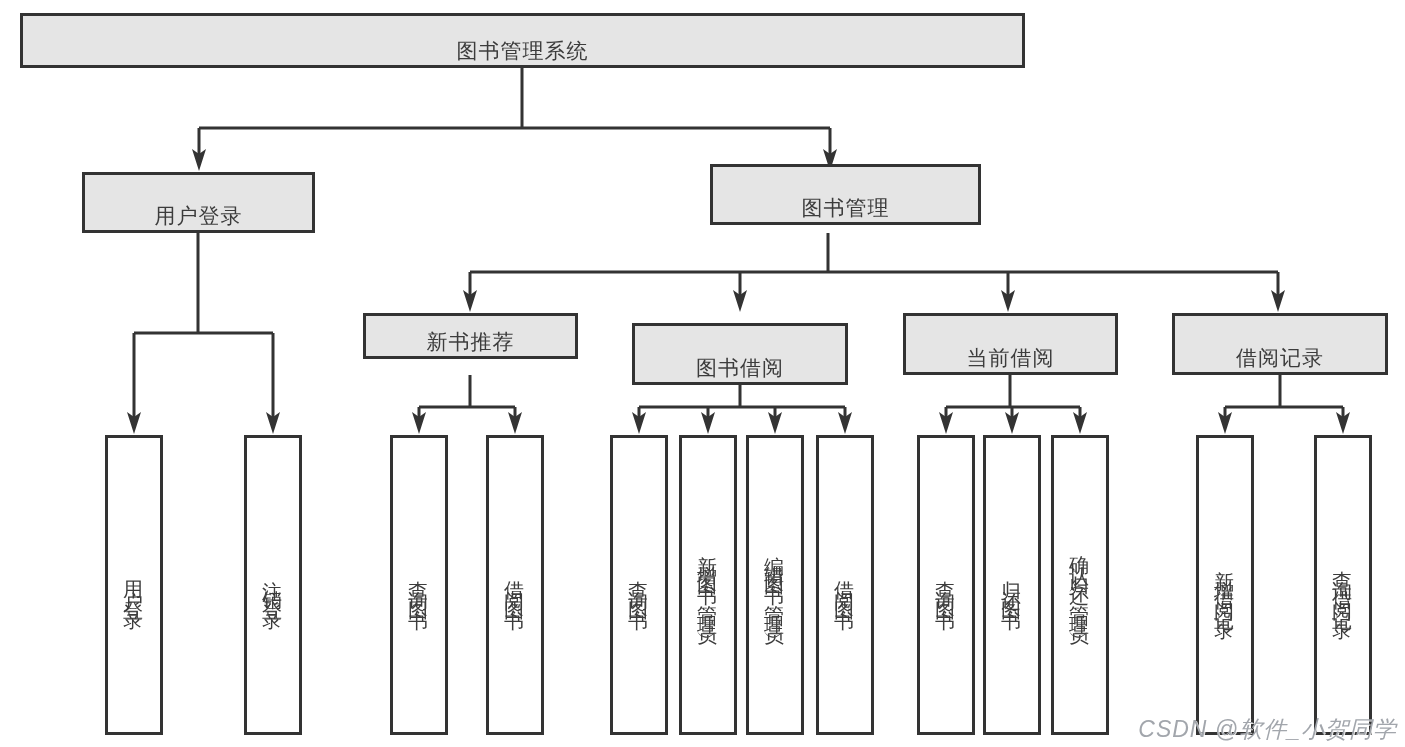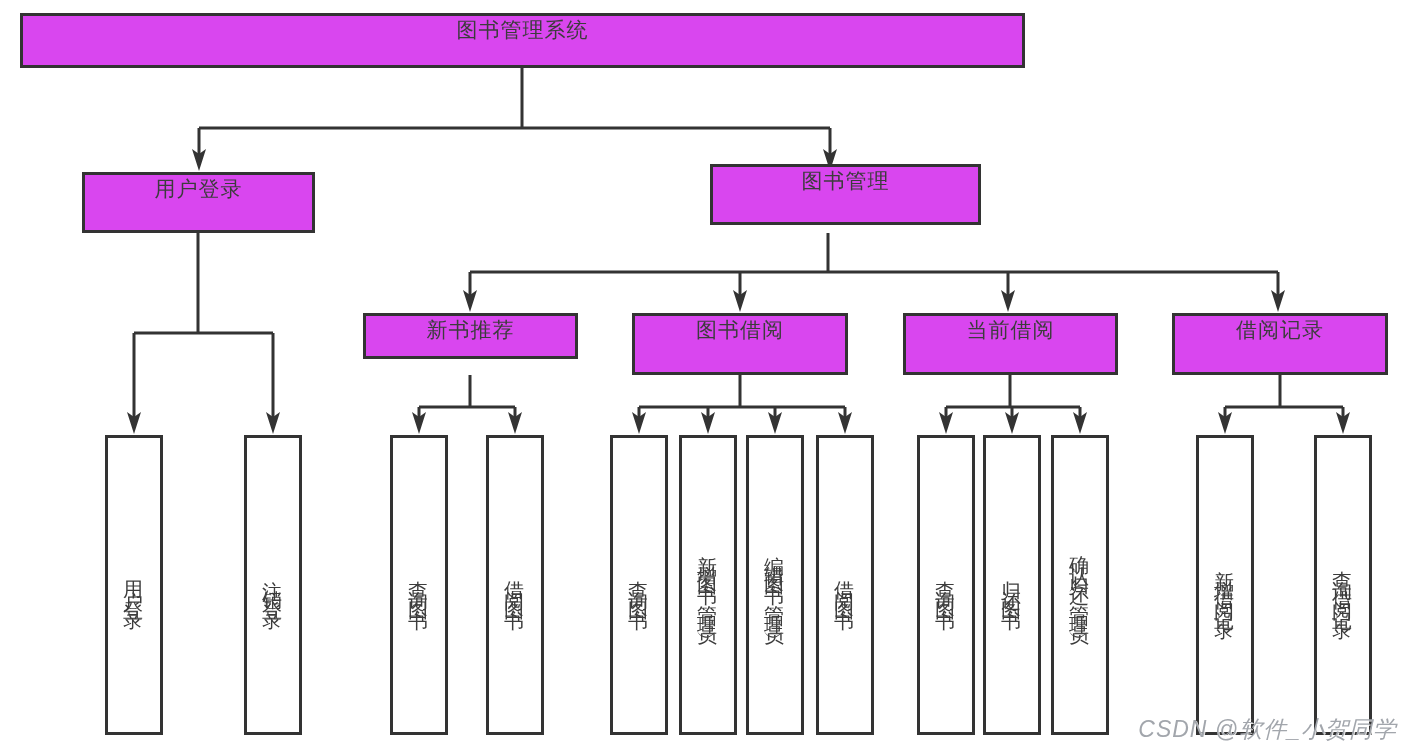--- a/index.html
+++ b/index.html
@@ -12,22 +12,22 @@
   #stage{
     position:relative;width:1405px;height:747px;overflow:hidden;
     background:var(--background);
     font-family:"Liberation Sans","DejaVu Sans",sans-serif;
     color:var(--text);
   }
   #connectors{position:absolute;left:0;top:0;width:1405px;height:747px;}
   #connectors .c-line{stroke:var(--line);stroke-width:3;fill:none;}
   #connectors .c-arrow{fill:var(--line);stroke:none;}
   .hbox{
-    position:absolute;background:#d946ef;border:3px solid var(--line);
-    display:flex;align-items:flex-start;justify-content:center;
+    position:absolute;background:#e5e5e5;border:3px solid var(--line);
+    display:flex;align-items:flex-end;justify-content:center;
     font-size:21px;letter-spacing:1px;box-sizing:border-box;z-index:2;
   }
   .leaf{
     position:absolute;top:435px;width:58px;height:300px;
     background:#ffffff;border:3px solid var(--line);box-sizing:border-box;
     display:flex;align-items:center;justify-content:center;
     writing-mode:vertical-rl;text-orientation:mixed;
     font-size:20px;z-index:2;
   }
   .leaf span{letter-spacing:10px;}
@@ -86,21 +86,21 @@
   <div class="hbox" style="left:82px;top:172px;width:233px;height:61px">
     <span>用户登录</span>
   </div>
   <div class="hbox" style="left:710px;top:164px;width:271px;height:61px">
     <span>图书管理</span>
   </div>
 
   <div class="hbox" style="left:363px;top:313px;width:215px;height:46px">
     <span>新书推荐</span>
   </div>
-  <div class="hbox" style="left:632px;top:313px;width:216px;height:62px">
+  <div class="hbox" style="left:632px;top:323px;width:216px;height:62px">
     <span>图书借阅</span>
   </div>
   <div class="hbox" style="left:1172px;top:313px;width:216px;height:62px">
     <span>借阅记录</span>
   </div>
   <div class="hbox" style="left:903px;top:313px;width:215px;height:62px">
     <span>当前借阅</span>
   </div>
 
   <div class="leaf" style="left:105px">

